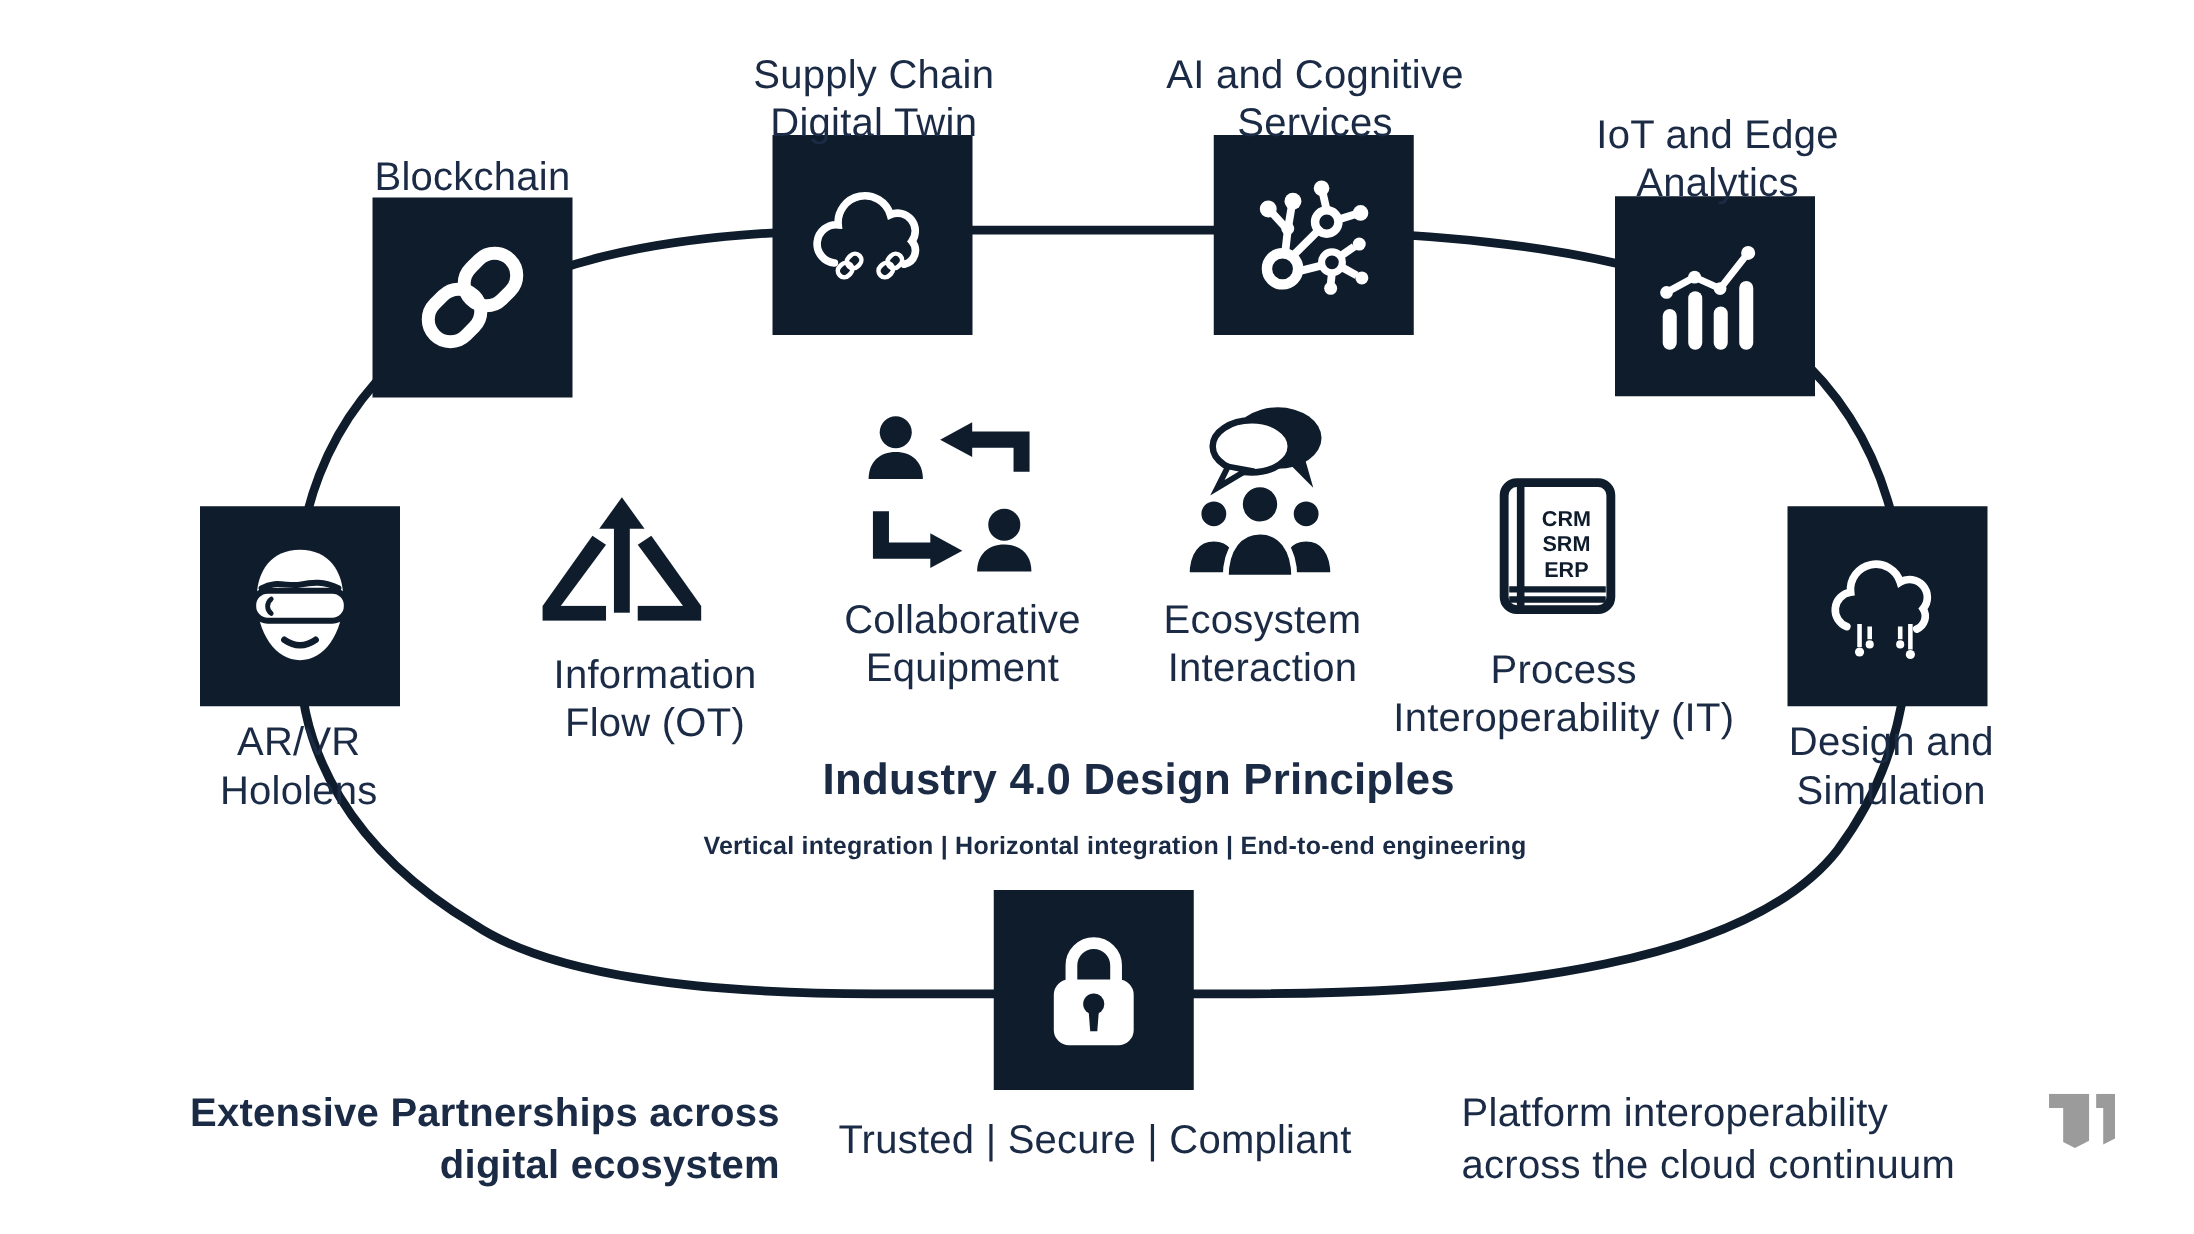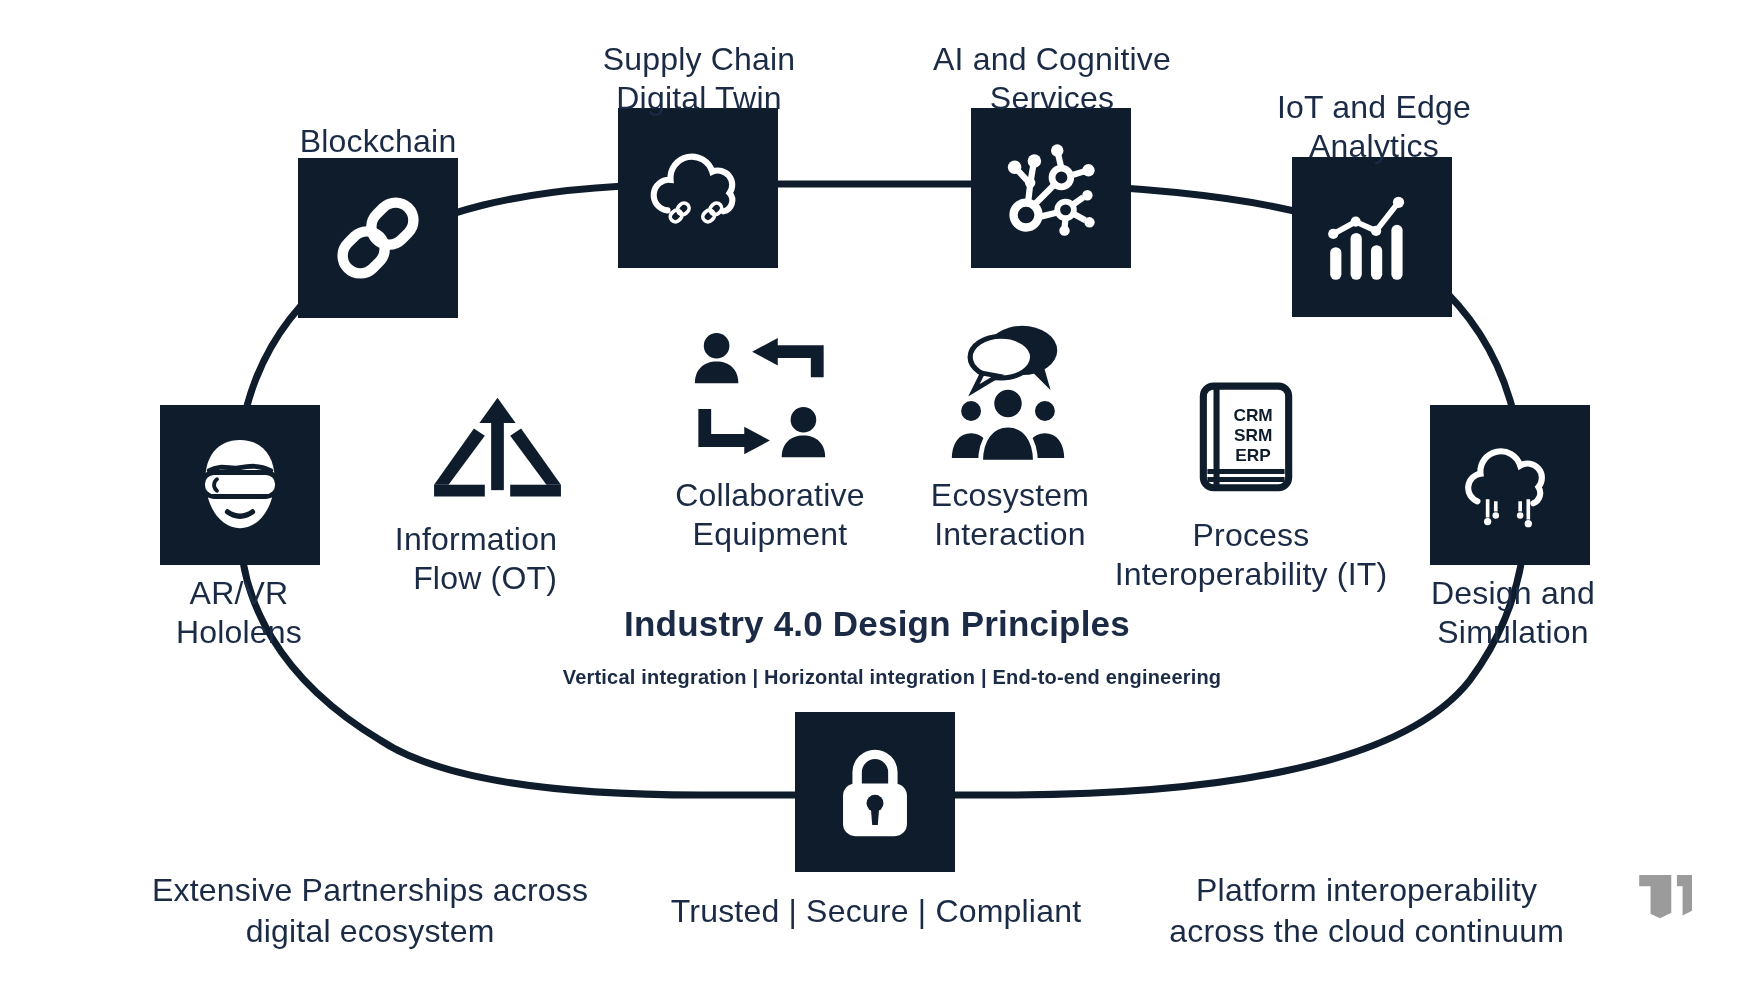--- a/index.html
+++ b/index.html
@@ -16,22 +16,22 @@
   .ring{position:absolute;left:0;top:0;}
   .node{
     position:absolute;width:160px;height:160px;background:var(--navy);
     display:flex;align-items:center;justify-content:center;
   }
   .lbl{
     position:absolute;color:var(--text);font-size:32px;line-height:1.22;
     text-align:center;white-space:pre-line;transform:translateX(-50%);
     letter-spacing:.2px;
   }
-  .lbl.left-align{transform:none;text-align:center;}
-  .lbl.right-align{transform:none;text-align:center;}
+  .lbl.left-align{transform:none;text-align:right;font-weight:bold;}
+  .lbl.right-align{transform:none;text-align:left;}
   .title{
     position:absolute;transform:translateX(-50%);color:var(--text);
     font-size:35px;font-weight:bold;white-space:nowrap;letter-spacing:.2px;
   }
   .subtitle{
     position:absolute;transform:translateX(-50%);color:var(--text);
     font-size:20px;font-weight:bold;white-space:nowrap;letter-spacing:.2px;margin-left:15px;
   }
   .inner-icon{position:absolute;color:var(--navy);}
   svg{display:block;}
@@ -226,30 +226,30 @@
 Digital Twin</div>
   <div class="lbl" style="left:1052px;top:40px;">AI and Cognitive
 Services</div>
   <div class="lbl" style="left:1374px;top:88px;">IoT and Edge
 Analytics</div>
   <div class="lbl" style="left:239px;top:574px;text-align:center;">AR/VR
 Hololens</div>
   <div class="lbl" style="left:1513px;top:574px;">Design and
 Simulation</div>
 
-  <div class="lbl" style="left:476px;top:520px;text-align:right;">Information
+  <div class="lbl" style="left:524px;top:520px;">Information
 Flow (OT)</div>
   <div class="lbl" style="left:1010px;top:476px;">Ecosystem
 Interaction</div>
   <div class="lbl" style="left:770px;top:476px;">Collaborative
 Equipment</div>
   <div class="lbl" style="left:1251px;top:516px;">Process
 Interoperability (IT)</div>
 
-  <div class="title" style="left:877px;top:604px;">Industry 4.0 Design Principles</div>
+  <div class="title" style="left:911px;top:604px;">Industry 4.0 Design Principles</div>
   <div class="subtitle" style="left:877px;top:666px;">Vertical integration | Horizontal integration | End-to-end engineering</div>
 
   <div class="lbl" style="left:876px;top:892px;">Trusted | Secure | Compliant</div>
 
   <div class="lbl left-align" style="left:152px;top:870px;line-height:1.28;">Extensive Partnerships across
 digital ecosystem</div>
   <div class="lbl right-align" style="right:191px;top:870px;line-height:1.28;">Platform interoperability
 across the cloud continuum</div>
 
   <svg style="position:absolute;left:1639px;top:875px;" width="57" height="49" viewBox="0 0 60 52">

